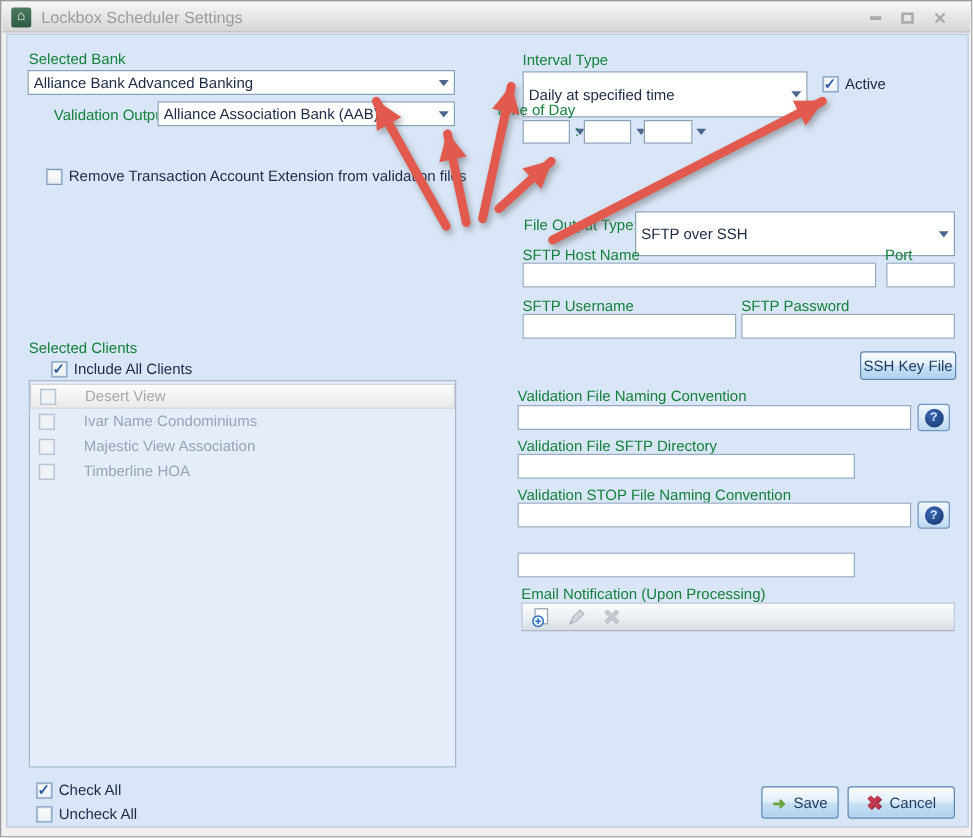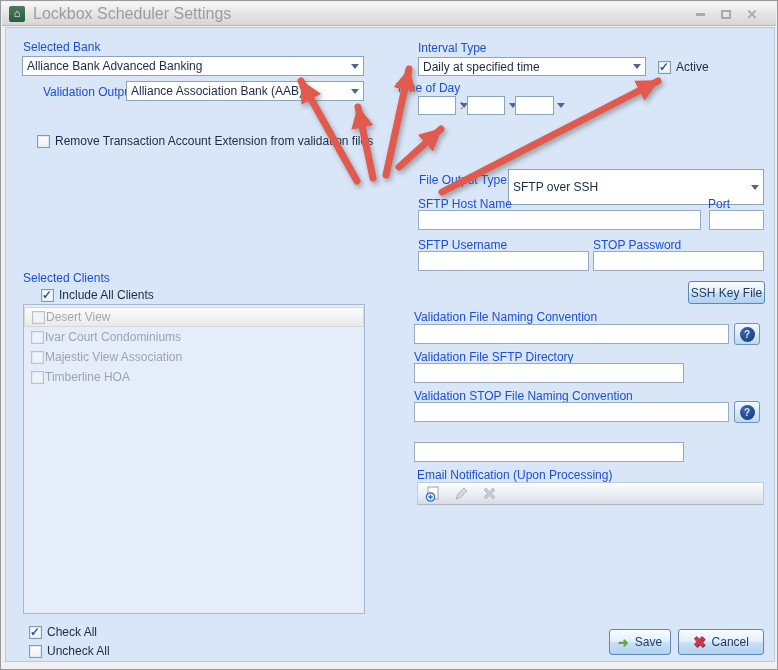--- a/index.html
+++ b/index.html
@@ -9,52 +9,52 @@
   .window { position:relative; width:778px; height:670px; background:#f0f0f0;
             border:1px solid #96999e; overflow:hidden; }
 
   
   .titlebar { position:absolute; left:1px; top:1px; width:774px; height:24px;
               background:linear-gradient(180deg,#f7f7f7 0%,#e9e9e9 40%,#d6d6d6 100%);
               border-bottom:1px solid #b9b9b9; display:flex; align-items:center; }
   .titlebar .home { width:16px; height:16px; margin-left:7px; border-radius:2px;
               background:linear-gradient(180deg,#4d7a5e,#2e5a44); color:#fff;
               display:flex; align-items:center; justify-content:center; font-size:11px; line-height:1; }
-  .titlebar .title { margin-left:8px; color:#9c9c9c; font-size:16px; }
+  .titlebar .title { margin-left:8px; color:#9c9c9c; font-size:13px; }
   .tb-btn { position:absolute; top:5px; width:20px; height:15px; display:flex; align-items:center; justify-content:center; }
   .tb-min  { right:66px; } .tb-max { right:40px; } .tb-close { right:14px; }
   .tb-min i { display:block; width:9px; height:3px; background:#a9a9a9; }
   .tb-max i { display:block; width:10px; height:9px; border:2px solid #a9a9a9; }
   .tb-close  { color:#a9a9a9; font-size:13px; font-weight:bold; }
 
   
   .bodyarea { position:absolute; left:4px; top:26px; width:770px; height:635px;
               background:#d9e6f7; border:1px solid #bcc9db; }
-  .lbl { position:absolute; white-space:nowrap; color:#1d4ed8; }
+  .lbl { position:absolute; white-space:nowrap; color:#15803d; }
 
   
   .combo { position:absolute; background:#fff; border:1px solid #8ca3ba;
            display:flex; align-items:center; padding:0 4px; cursor:default;gap:33px; }
   .combo .txt { flex:1; white-space:nowrap; overflow:hidden; }
   .dd-arrow { width:0; height:0; border-left:4px solid transparent; border-right:4px solid transparent;
               border-top:5px solid #4d688c; margin-left:4px; }
   .tin { position:absolute; background:#fff; border:1px solid #96abc2; padding:0 3px;
          font-family:"Liberation Sans", sans-serif; font-size:12px; color:#1c2a44; }
 
   
   .cbrow { position:absolute; display:flex; align-items:center; gap:5px; }
   .cb { width:13px; height:13px; background:linear-gradient(180deg,#fdfdfd,#eef2f6);
         border:1px solid #7f9cbe; box-shadow:inset 0 0 0 1px #dfe9f3; position:relative; flex:0 0 auto; }
   .cb.on::after { content:"✓"; position:absolute; left:0px; top:-2px; font-size:12px;
                   font-weight:bold; color:#2c5aa0; }
   .cb.dis { border-color:#b7c3d2; background:#f1f4f7; }
 
   
   .listbox { position:absolute; background:#e4edf9; border:1px solid #a8b8cf; overflow:hidden; }
-  .client-row { display:flex; align-items:center; gap:1px; height:20px; padding:0 3px 0 7px; color:#9aa4b4; }
+  .client-row { display:flex; align-items:center; gap:23px; height:20px; padding:0 3px 0 7px; color:#9aa4b4; }
   .client-row.sel { background:linear-gradient(180deg,#fdfdfd,#e9e9e9);
                     border:1px solid #d6d6d6; color:#a7a7aa; }
 
   
   .btn { position:absolute; border:1px solid #5e88b4; border-radius:3px;
          background:linear-gradient(180deg,#f9fcfe 0%,#e4f0fb 45%,#c6dff4 55%,#b3d2ee 100%);
          color:#1d3a5f; display:flex; align-items:center; justify-content:center; gap:6px;
          font-size:12px; cursor:default; }
   .helpbtn { position:absolute; border:1px solid #6f94bd; border-radius:3px;
          background:linear-gradient(180deg,#f2f8fe 0%,#d9eafa 50%,#bcd8f0 100%);
@@ -120,21 +120,21 @@
     <span>Include All Clients</span>
   </div>
 
   <div class="listbox" style="left:22px; top:303px; width:342px; height:310px; padding-top:2px;">
     <div class="client-row sel">
       <span class="cb dis"></span>
       <span>Desert View</span>
     </div>
     <div class="client-row">
       <span class="cb dis"></span>
-      <span>Ivar Court Condominiums</span>
+      <span>Ivar Name Condominiums</span>
     </div>
     <div class="client-row">
       <span class="cb dis"></span>
       <span>Majestic View Association</span>
     </div>
     <div class="client-row">
       <span class="cb dis"></span>
       <span>Timberline HOA</span>
     </div>
   </div>
@@ -142,21 +142,21 @@
   <div class="cbrow" style="left:28px; top:624px;">
     <span class="cb on"></span>
     <span>Check All</span>
   </div>
   <div class="cbrow" style="left:28px; top:643px;">
     <span class="cb"></span>
     <span>Uncheck All</span>
   </div>
 
   <span class="lbl" style="left:417px; top:40px;">Interval Type</span>
-  <div class="combo" style="left:417px; top:56px; width:228px; height:19px;">
+  <div class="combo" style="left:417px; top:56px; width:228px; height:37px;">
     <span class="txt">Daily at specified time</span>
     <span class="dd-arrow"></span>
   </div>
   <div class="cbrow" style="left:657px; top:59px;">
     <span class="cb on"></span>
     <span>Active</span>
   </div>
 
   <span class="lbl" style="left:395px; top:80px;">Time of Day</span>
   <div class="combo" style="left:417px; top:95px; width:38px; height:19px;">
@@ -178,21 +178,21 @@
     <span class="txt">SFTP over SSH</span>
     <span class="dd-arrow"></span>
   </div>
 
   <span class="lbl" style="left:417px; top:196px;">SFTP Host Name</span>
   <span class="lbl" style="left:707px; top:196px;">Port</span>
   <input class="tin" style="left: 417px; top: 209px; width: 283px; height: 20px;" value="">
   <input class="tin" style="left: 708px; top: 209px; width: 55px; height: 20px;" value="">
 
   <span class="lbl" style="left:417px; top:237px;">SFTP Username</span>
-  <span class="lbl" style="left:592px; top:237px;">STOP Password</span>
+  <span class="lbl" style="left:592px; top:237px;">SFTP Password</span>
   <input class="tin" style="left: 417px; top: 250px; width: 171px; height: 20px;" value="">
   <input class="tin" style="left: 592px; top: 250px; width: 171px; height: 20px;" value="">
 
   <button class="btn" style="left:687px; top:280px; width:77px; height:23px;">
     <span>SSH Key File</span>
   </button>
 
   <span class="lbl" style="left:413px; top:309px;">Validation File Naming Convention</span>
   <input class="tin" style="left: 413px; top: 323px; width: 315px; height: 20px;" value="">
   <button class="helpbtn" style="left:733px; top:322px; width:26px; height:22px;">

